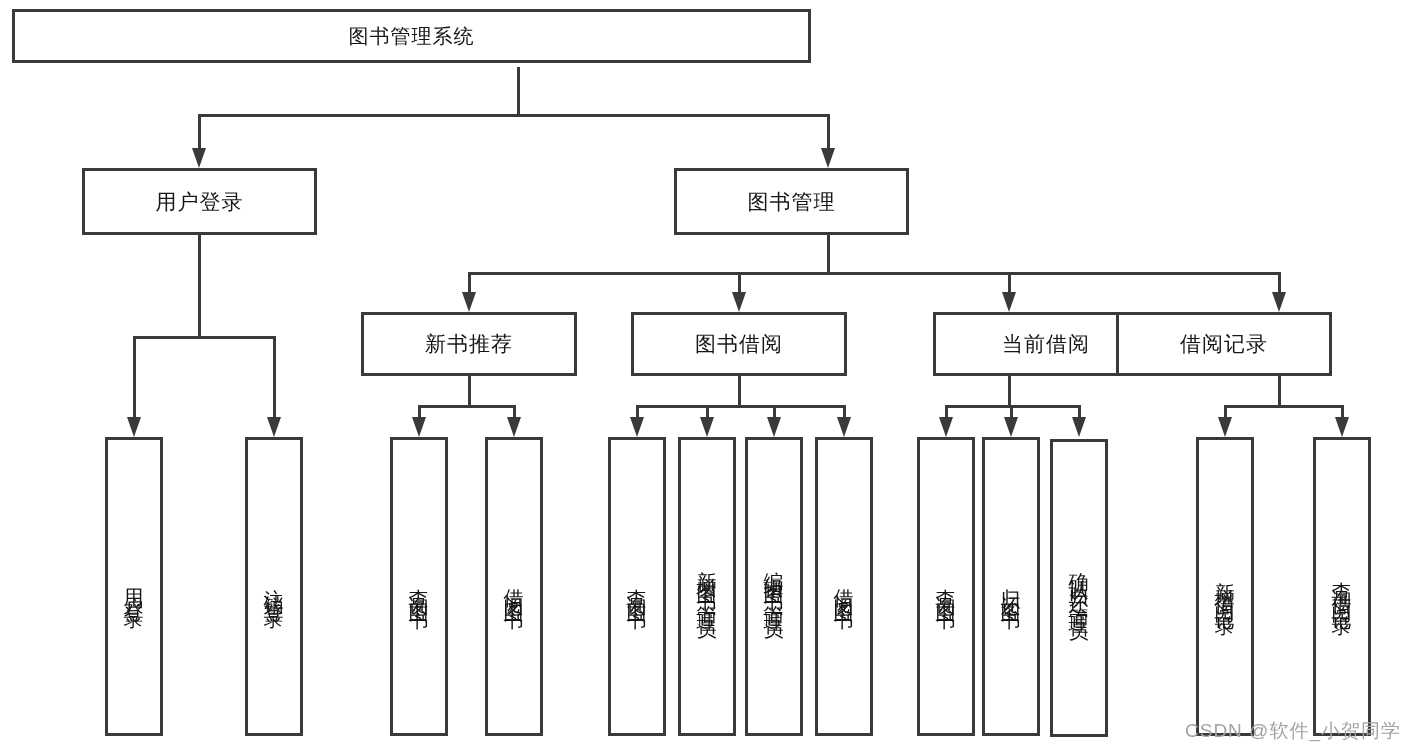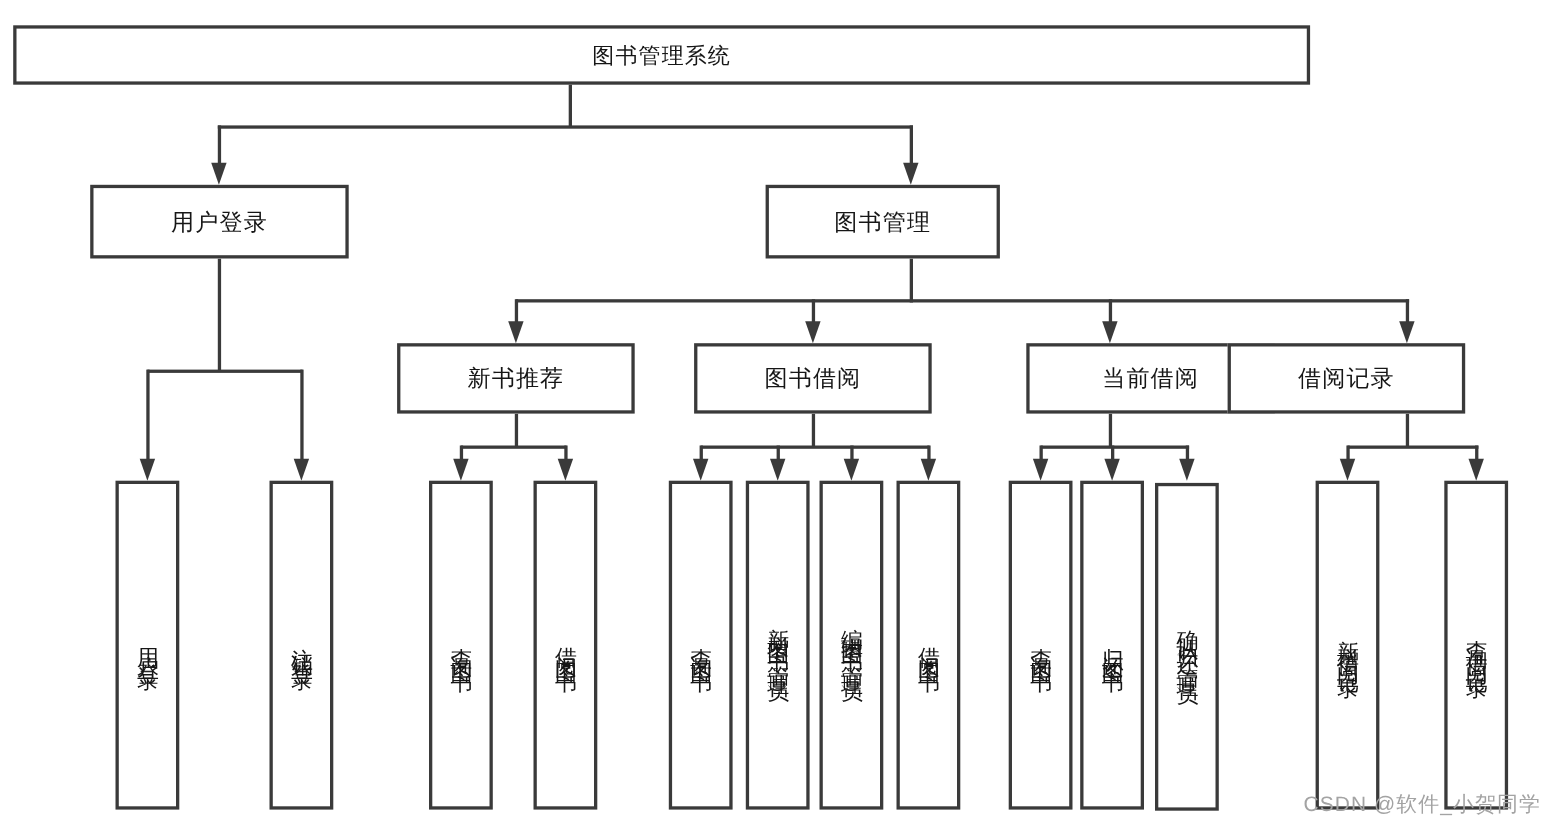--- a/index.html
+++ b/index.html
@@ -114,28 +114,28 @@
   <div class="vline" style="left:1078px;top:405px;height:15px"></div>
   <div class="arrow" style="left:1072px;top:417px"></div>
 
   <div class="vline" style="left:1278px;top:376px;height:31px"></div>
   <div class="hline" style="left:1225px;top:405px;width:119px"></div>
   <div class="vline" style="left:1224px;top:405px;height:15px"></div>
   <div class="arrow" style="left:1218px;top:417px"></div>
   <div class="vline" style="left:1341px;top:405px;height:15px"></div>
   <div class="arrow" style="left:1335px;top:417px"></div>
 
-  <div class="box hbox root" style="left:12px;top:23px;width:1179px;height:54px">
+  <div class="box hbox root" style="left:12px;top:9px;width:799px;height:54px">
     <span>图书管理系统</span>
   </div>
 
   <div class="box hbox" style="left:82px;top:168px;width:235px;height:67px">
     <span>用户登录</span>
   </div>
-  <div class="box hbox" style="left:696px;top:168px;width:213px;height:67px">
+  <div class="box hbox" style="left:674px;top:168px;width:235px;height:67px">
     <span>图书管理</span>
   </div>
 
   <div class="box hbox" style="left:631px;top:312px;width:216px;height:64px">
     <span>图书借阅</span>
   </div>
   <div class="box hbox" style="left:361px;top:312px;width:216px;height:64px">
     <span>新书推荐</span>
   </div>
   <div class="box hbox" style="left:933px;top:312px;width:226px;height:64px">

